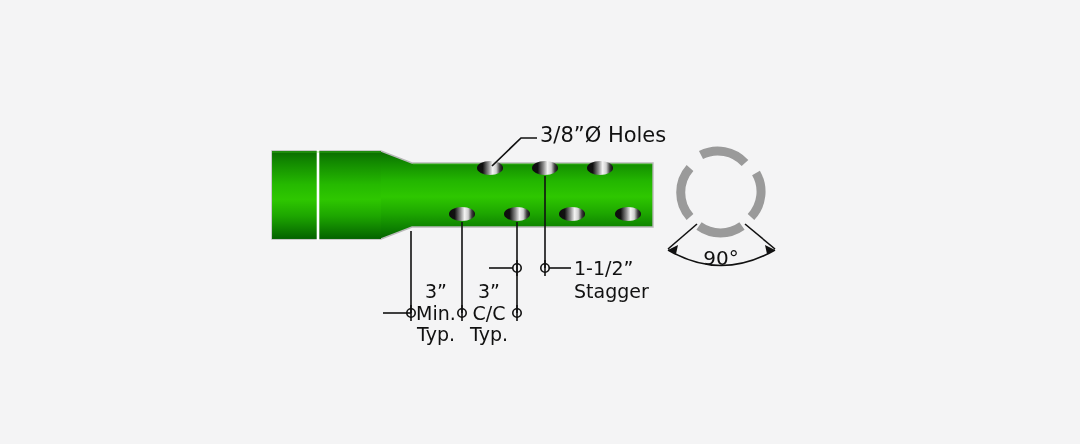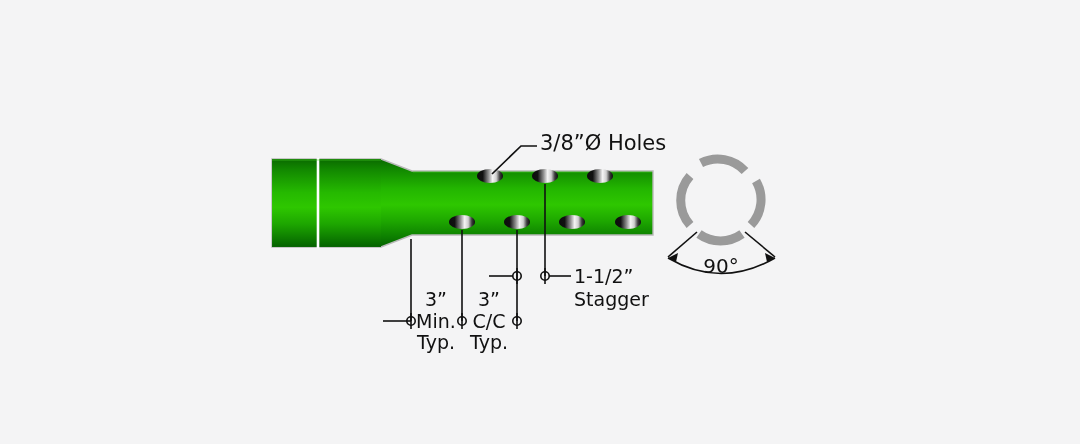--- a/index.html
+++ b/index.html
@@ -3,21 +3,21 @@
 <meta charset="utf-8">
 <style>
   html,body{margin:0;padding:0;}
   body{
     width:1080px;height:444px;
     background:#f4f4f5;
     font-family:"DejaVu Sans", sans-serif;
     overflow:hidden;
     position:relative;
   }
-  #stage{position:absolute;left:0;top:8px;width:1080px;height:420px;}
+  #stage{position:absolute;left:0;top:0;width:1080px;height:420px;}
   svg{display:block;}
   .dimtext{
     font-family:"DejaVu Sans", sans-serif;
     font-size:19px;
     fill:#111111;
   }
   .labeltext{
     font-family:"DejaVu Sans", sans-serif;
     font-size:21px;
     fill:#111111;

